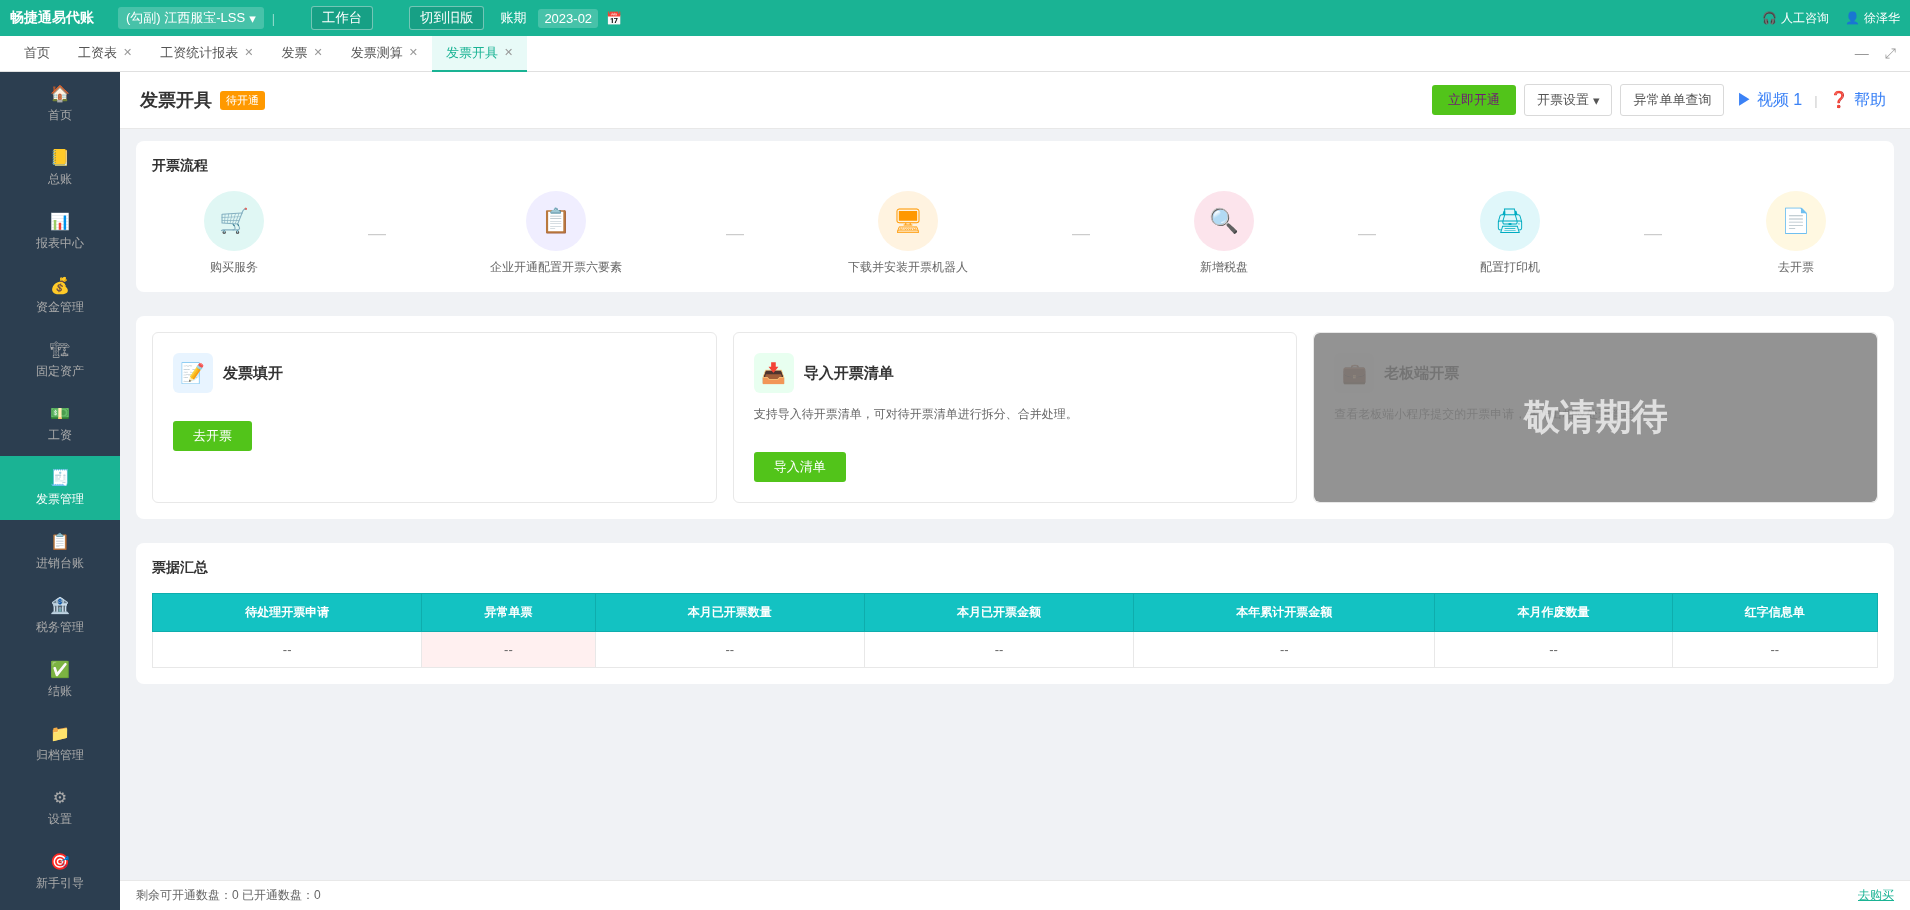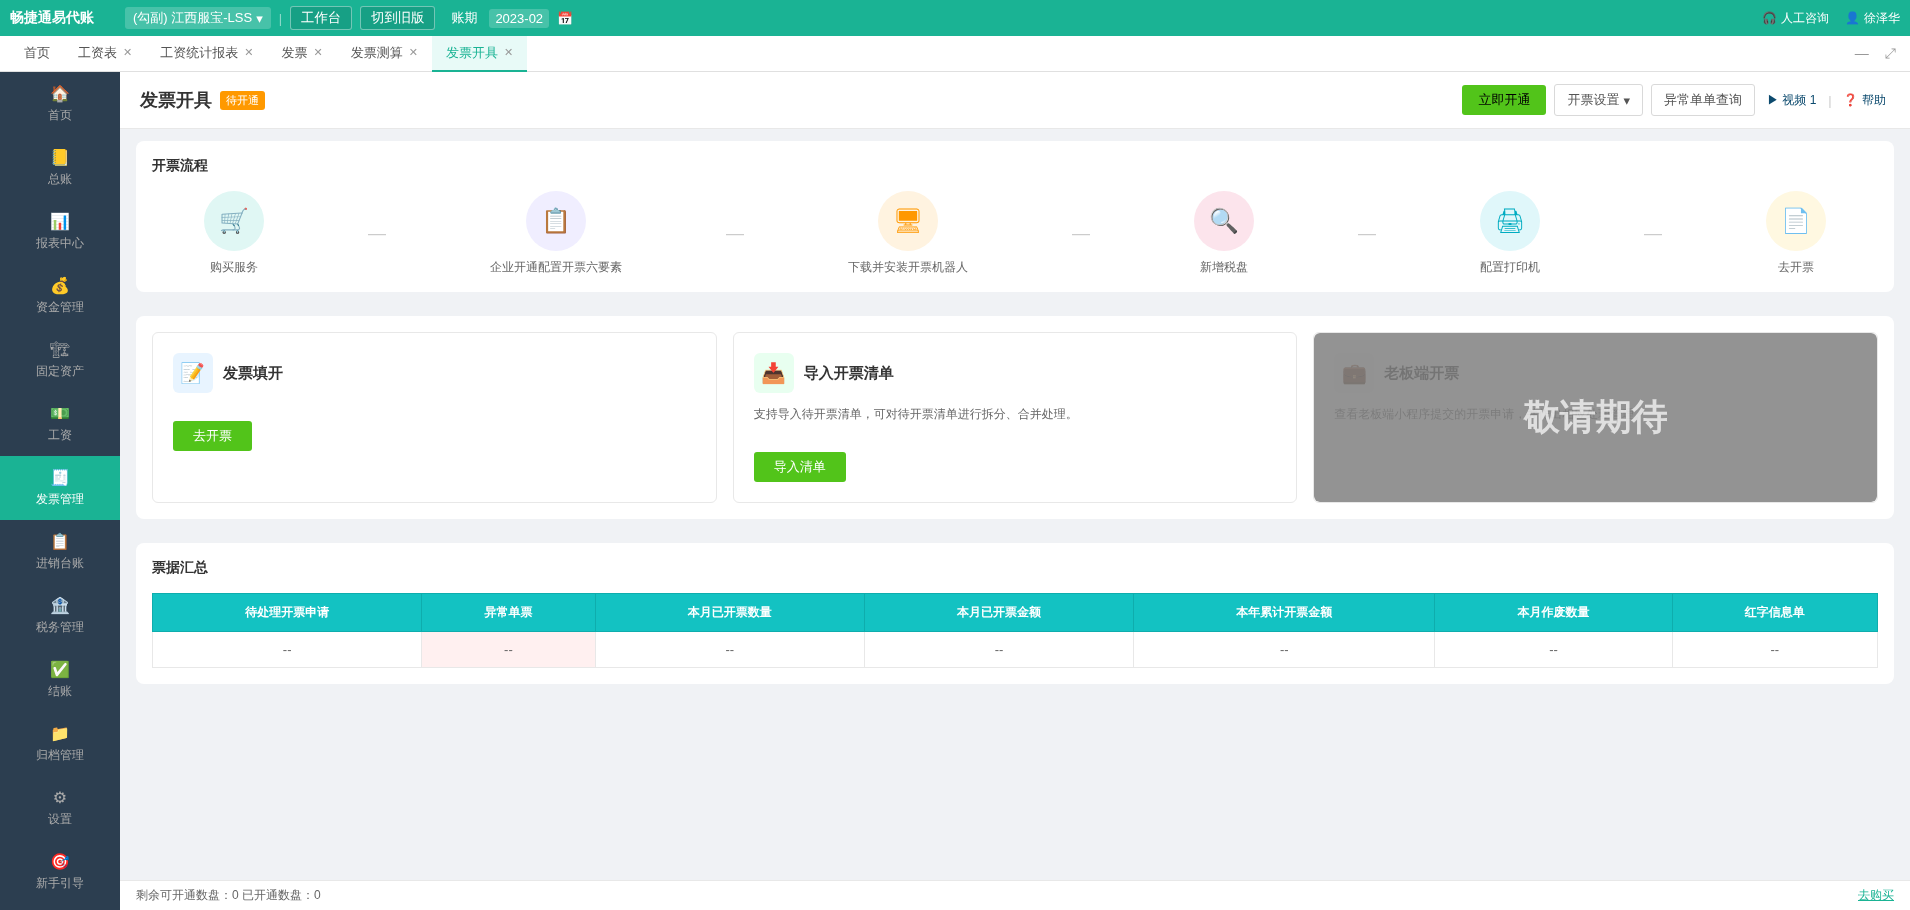--- a/index.html
+++ b/index.html
@@ -1,24 +1,24 @@
 <!DOCTYPE html>
 <html><head>
   <meta charset="utf-8">
   <style>
     * { box-sizing: border-box; margin: 0; padding: 0; }
     body { font-family: 'Microsoft YaHei', Arial, sans-serif; font-size: 13px; background: #f0f2f5; color: #333; display: flex; flex-direction: column; height: 910px; overflow: hidden; }
 
     
     .top-bar { height: 36px; background: #1ab394; display: flex; align-items: center; justify-content: space-between; padding: 0 10px; color: #fff; font-size: 13px; flex-shrink: 0; }
     .top-bar-left { display: flex; align-items: center; gap: 8px; }
-    .top-bar-logo { font-size: 14px; font-weight: bold; margin-right: 23px; }
+    .top-bar-logo { font-size: 14px; font-weight: bold; margin-right: 16px; }
     .top-bar-company { background: rgba(255,255,255,0.2); border-radius: 3px; padding: 2px 8px; display: flex; align-items: center; gap: 4px; cursor: pointer; }
     .top-bar-right { display: flex; align-items: center; gap: 16px; font-size: 12px; }
-    .top-bar-btn { background: #17a085; border: 1px solid rgba(255,255,255,0.4); border-radius: 3px; padding: 2px 10px; cursor: pointer; color: #fff; }
+    .top-bar-btn { background: #17a085; border: 1px solid rgba(255,255,255,0.4); border-radius: 3px; padding: 2px 10px; cursor: pointer; color: #fff; margin-left: 28px; }
     .top-bar-link { cursor: pointer; display: flex; align-items: center; gap: 4px; }
 
     
     .second-bar { height: 36px; background: #fff; border-bottom: 1px solid #e0e0e0; display: flex; align-items: center; padding: 0 10px; gap: 0; flex-shrink: 0; }
     .tab-item { padding: 0 14px; height: 36px; display: flex; align-items: center; gap: 4px; cursor: pointer; font-size: 13px; color: #555; border-bottom: 2px solid transparent; white-space: nowrap; }
     .tab-item.active { color: #1ab394; background: #e8faf7; border-bottom: 2px solid #1ab394; }
     .tab-close { font-size: 11px; color: #999; cursor: pointer; margin-left: 2px; }
 
     
     .main-layout { display: flex; flex: 1; overflow: hidden; }
@@ -31,23 +31,23 @@
 
     
     .content-area { flex: 1; background: #f0f2f5; overflow-y: auto; padding: 0; display: flex; flex-direction: column; }
 
     
     .page-header { background: #fff; padding: 12px 20px; display: flex; align-items: center; justify-content: space-between; border-bottom: 1px solid #e8e8e8; flex-shrink: 0; }
     .page-title-row { display: flex; align-items: center; gap: 8px; }
     .page-title { font-size: 18px; font-weight: bold; color: #333; }
     .status-badge { background: #ff9900; color: #fff; font-size: 11px; padding: 2px 6px; border-radius: 3px; }
     .page-actions { display: flex; align-items: center; gap: 8px; }
-    .btn-primary { background: #52c41a; color: #000000; border: none; border-radius: 3px; padding: 6px 16px; cursor: pointer; font-size: 13px; }
+    .btn-primary { background: #52c41a; color: #701a75; border: none; border-radius: 3px; padding: 6px 16px; cursor: pointer; font-size: 13px; }
     .btn-outline { background: #fff; color: #555; border: 1px solid #d9d9d9; border-radius: 3px; padding: 6px 12px; cursor: pointer; font-size: 13px; display: flex; align-items: center; gap: 4px; }
-    .btn-link { background: none; border: none; color: #0c4a6e; cursor: pointer; font-size: 12px; padding: 4px; text-align: right; }
+    .btn-link { background: none; border: none; color: #3b82f6; cursor: pointer; font-size: 16px; padding: 4px; text-align: right; }
 
     
     .section { background: #fff; margin: 12px 16px; padding: 16px; border-radius: 8px; }
     .section-title { font-size: 14px; font-weight: bold; color: #333; margin-bottom: 16px; }
 
     
     .process-steps { display: flex; align-items: center; justify-content: space-around; }
     .step-item { display: flex; flex-direction: column; align-items: center; gap: 8px; }
     .step-circle { width: 60px; height: 60px; border-radius: 50%; display: flex; align-items: center; justify-content: center; font-size: 24px; }
     .step-circle.teal { background: #e0f7f4; color: #1ab394; }

